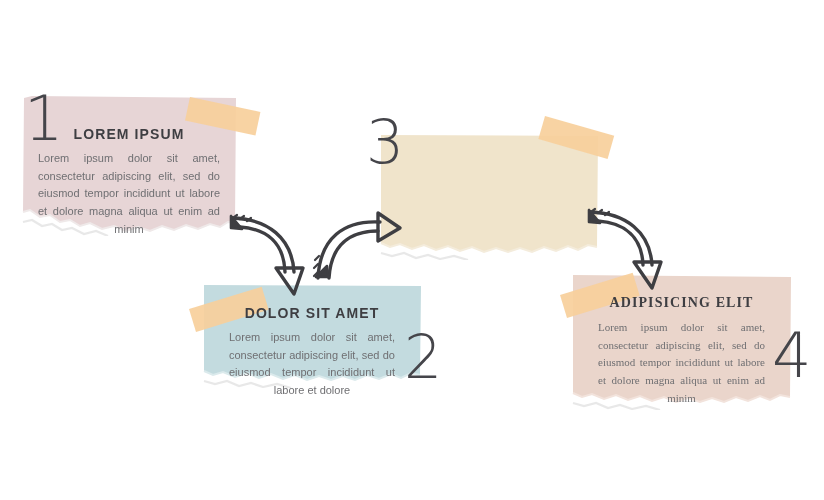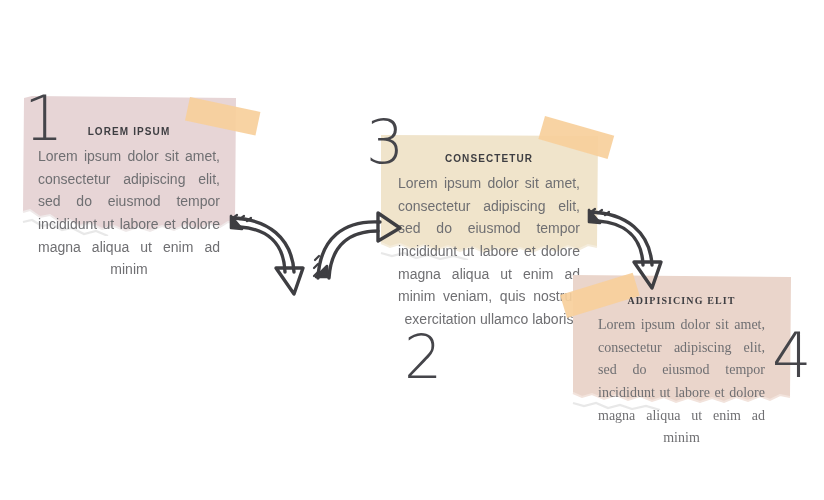--- a/index.html
+++ b/index.html
@@ -34,29 +34,29 @@
     height: 100%;
   }
   .card .content {
     position: absolute;
     left: 0;
     right: 0;
     box-sizing: border-box;
     text-align: center;
   }
   .card-title {
-    font-size: 10px;
+    font-size: 14px;
     font-weight: bold;
     letter-spacing: 1.1px;
     color: #3e3e42;
     margin: 0 0 7px 0;
     line-height: 1.2;
   }
   .card-body {
-    font-size: 14px;
+    font-size: 11px;
     line-height: 1.62;
     color: #6f6f72;
     margin: 0;
     text-align: justify;
     text-align-last: center;
     -moz-text-align-last: center;
   }
 
   
   .tape {
@@ -131,28 +131,49 @@
                L200,125 L212,121 L218,123 Z" fill="#ffffff"></path>
       <path d="M1,108 L10,112 L20,109 L32,114 L44,110 L56,115 L68,111 L80,116
                L92,112 L104,117 L116,113 L128,117 L140,113 L152,117 L164,112
                L176,116 L188,111 L198,115 L208,110 L217,112" fill="none" stroke="#f4ecdc" stroke-width="2"></path>
       <path d="M1,118 L12,121 L24,118 L36,123 L48,120 L60,124 L74,121 L88,125" fill="none" stroke="#e4e4e4" stroke-width="2.2" opacity=".85"></path>
     </svg>
 
     <div class="tape" style="left:165px; top:-19px; width:72px; height:24px;
                 transform:rotate(16deg); transform-origin:0 0;"></div>
 
-    <div class="content" style="top:18px; padding:0 18px;">
-      <p class="card-title">CONSECTETUR</p>
-      <p class="card-body">Lorem ipsum dolor sit amet, consectetur adipiscing elit, sed do eiusmod tempor incididunt ut labore et dolore magna aliqua ut enim ad minim veniam, quis nostrud exercitation ullamco laboris</p>
+  </div>
+
+  <div class="numeral" style="left:366px; top:112px; font-size:60px;">3</div>
+
+  <div class="card" style="left:203px; top:285px; width:218px; height:103px;">
+    <svg class="paper" viewBox="0 0 218 103" preserveAspectRatio="none">
+      <path d="M1,0 L218,1 L217,90 L208,88 L198,93 L188,89 L176,94 L164,90
+               L152,95 L140,91 L128,95 L116,91 L104,95 L92,90 L80,94
+               L68,89 L56,93 L44,88 L32,92 L20,87 L10,90 L1,86 Z" fill="#c3dbdf"></path>
+      <path d="M217,90 L208,88 L198,93 L188,89 L176,94 L164,90
+               L152,95 L140,91 L128,95 L116,91 L104,95 L92,90 L80,94
+               L68,89 L56,93 L44,88 L32,92 L20,87 L10,90 L1,86
+               L1,96 L12,99 L24,96 L36,101 L48,98 L60,102 L74,99 L88,103
+               L102,100 L116,103 L130,100 L144,103 L158,100 L172,103 L186,99
+               L200,103 L212,99 L218,101 Z" fill="#ffffff"></path>
+      <path d="M1,86 L10,90 L20,87 L32,92 L44,88 L56,93 L68,89 L80,94
+               L92,90 L104,95 L116,91 L128,95 L140,91 L152,95 L164,90
+               L176,94 L188,89 L198,93 L208,88 L217,90" fill="none" stroke="#dbeaec" stroke-width="2"></path>
+      <path d="M1,96 L12,99 L24,96 L36,101 L48,98 L60,102 L74,99 L88,103" fill="none" stroke="#e4e4e4" stroke-width="2.2" opacity=".85"></path>
+    </svg>
+
+    <div class="tape" style="left:-14px; top:24px; width:76px; height:24px;
+                transform:rotate(-17deg); transform-origin:0 0;"></div>
+
+    <div class="content" style="top:20px; padding:0 26px;">
+      <p class="card-title">DOLOR SIT AMET</p>
+      <p class="card-body">Lorem ipsum dolor sit amet, consectetur adipiscing elit, sed do eiusmod tempor incididunt ut labore et dolore</p>
     </div>
   </div>
-
-  <div class="numeral" style="left:366px; top:112px; font-size:60px;">3</div>
-
 
   <div class="numeral" style="left:404px; top:327px; font-size:60px;">2</div>
 
   <div class="card" style="left:572px; top:275px; width:219px; height:135px;">
     <svg class="paper" viewBox="0 0 219 135" preserveAspectRatio="none">
       <path d="M1,0 L219,2 L218,122 L208,120 L198,125 L188,121 L176,126 L164,122
                L152,127 L140,123 L128,127 L116,123 L104,127 L92,122 L80,126
                L68,121 L56,125 L44,120 L32,124 L20,119 L10,122 L1,118 Z" fill="#ead5cb"></path>
       <path d="M218,122 L208,120 L198,125 L188,121 L176,126 L164,122
                L152,127 L140,123 L128,127 L116,123 L104,127 L92,122 L80,126

